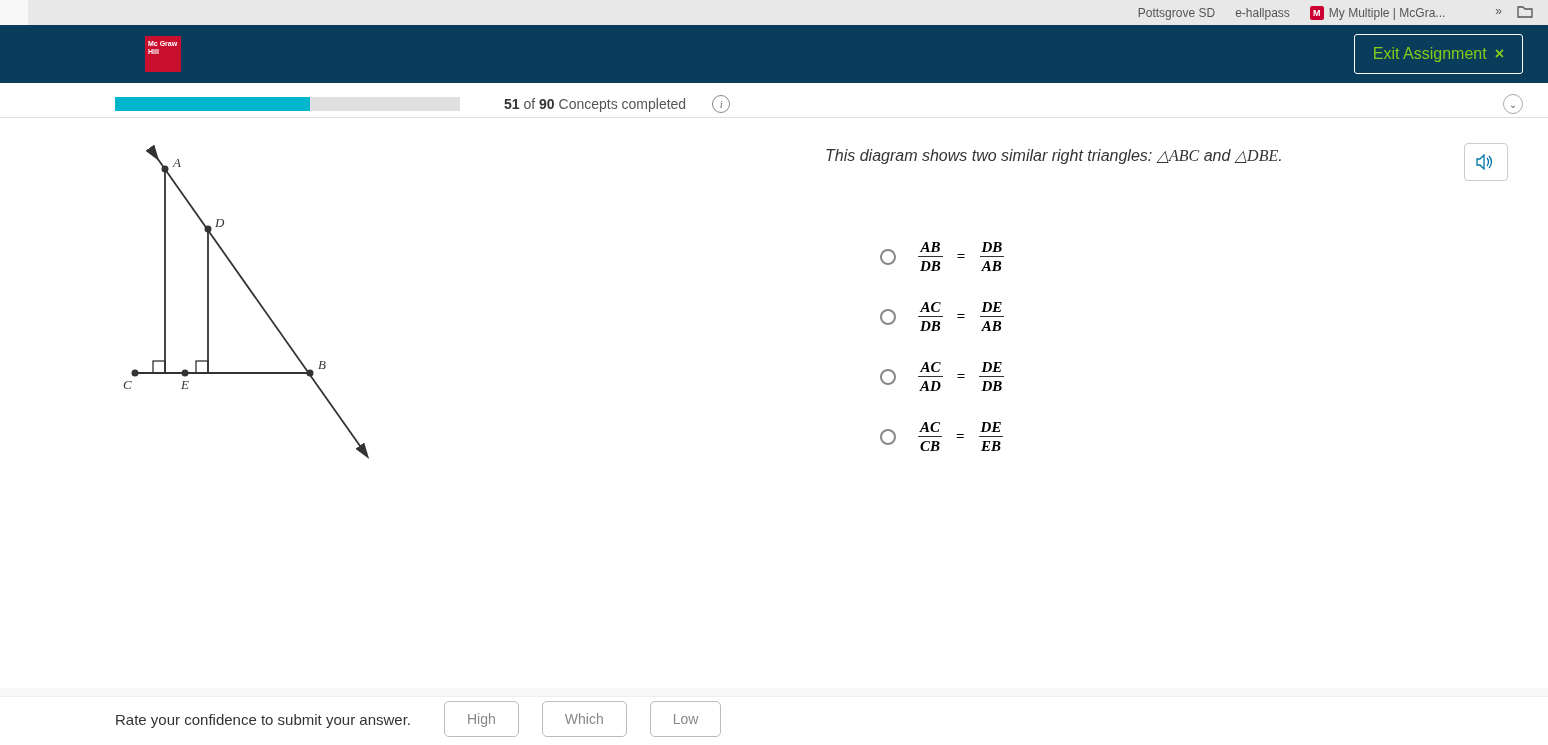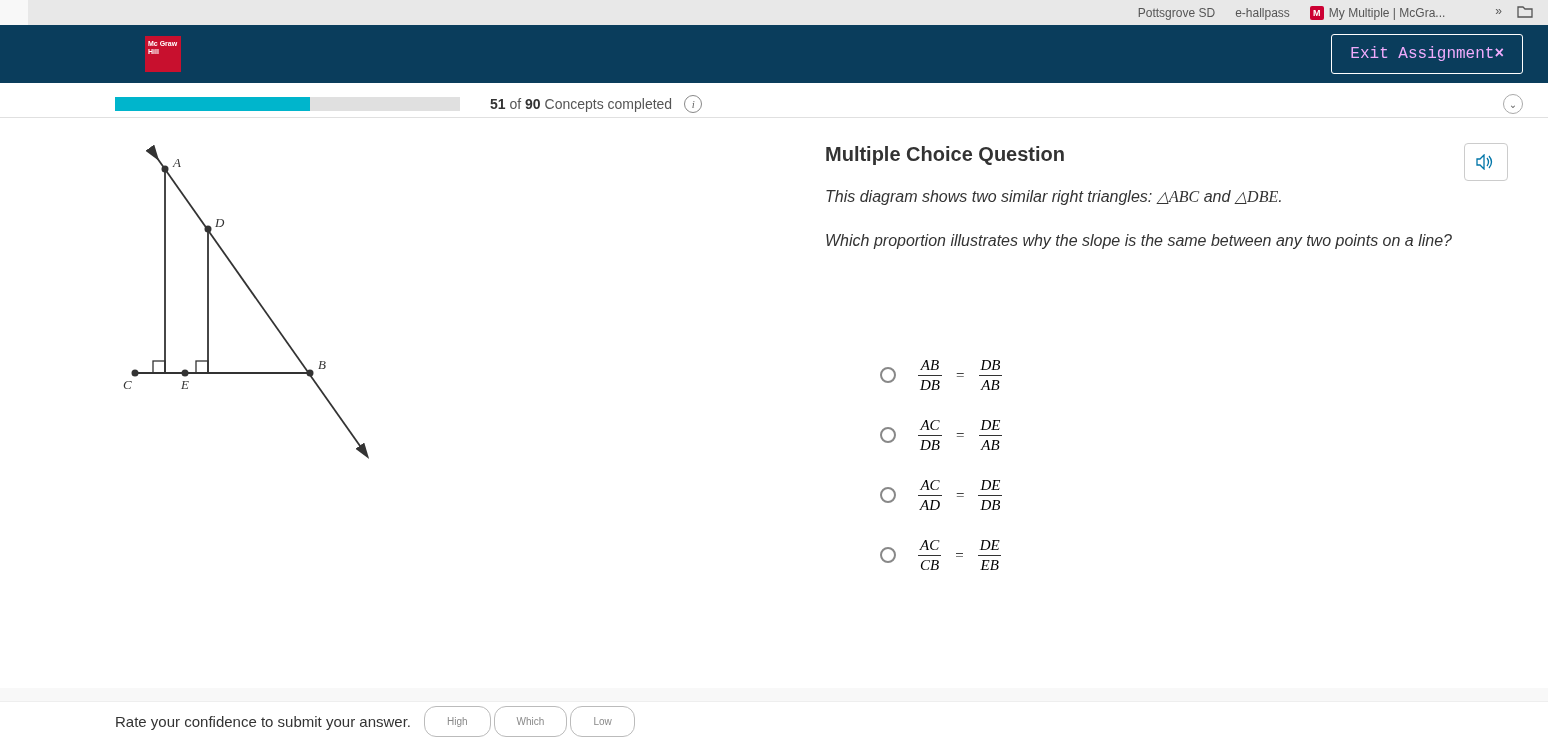--- a/index.html
+++ b/index.html
@@ -47,40 +47,41 @@
       height: 36px;
       background: #c8102e;
       color: #fff;
       font-size: 7px;
       line-height: 1.1;
       padding: 4px 3px;
       font-weight: bold;
     }
     .exit-btn {
       border: 1px solid #fff;
-      color: #f0abfc;
+      color: #84cc16;
       background: transparent;
       padding: 10px 18px;
       font-size: 16px;
       display: flex;
       align-items: center;
+      gap: 8px;
       border-radius: 3px;
-      font-family: Liberation Mono, monospace;
     }
     .exit-btn .x { font-weight: bold; }
     
     
     .progress-row {
       height: 35px;
       background: #fff;
       display: flex;
       align-items: center;
       padding: 8px 0 0 115px;
       border-bottom: 1px solid #e0e0e0;
       position: relative;
+      gap: 14px;
     }
     .progress-bar {
       width: 345px;
       height: 14px;
       background: #e0e0e0;
       position: relative;
     }
     .progress-fill {
       height: 100%;
       background: #00b5cc;
@@ -162,22 +163,23 @@
     .q-text {
       font-size: 16px;
       color: #333;
       line-height: 1.6;
       margin-bottom: 18px;
       font-style: italic;
     }
     .tri { font-family: serif; }
     
     .options {
-      margin-top: 104px;
+      margin-top: 70px;
       margin-left: 55px;
+      font-weight: bold;
     }
     .option {
       display: flex;
       align-items: center;
       gap: 22px;
       margin-bottom: 24px;
     }
     .radio {
       width: 16px; height: 16px;
       border: 2px solid #888;
@@ -204,36 +206,36 @@
     
     
     .confidence {
       position: absolute;
       bottom: 0;
       left: 0;
       right: 0;
       padding: 4px 0 8px 115px;
       display: flex;
       align-items: center;
-      gap: 3px;
+      gap: 23px;
       background: #fff;
       border-top: 1px solid #eee;
     }
     .conf-label {
       font-size: 15px;
       color: #333;
       margin-right: 10px;
     }
     .conf-btn {
       border: 1px solid #bbb;
       background: #fff;
       color: #888;
       padding: 9px 22px;
-      font-size: 10px;
-      border-radius: 12px;
+      font-size: 14px;
+      border-radius: 5px;
     }
   </style>
 </head>
 <body>
 
 <div class="browser-bar">
   <div class="tab-item">
     <span>Pottsgrove SD</span>
   </div>
   <div class="tab-item">
@@ -301,32 +303,30 @@
 
       <text class="pt-label" x="58" y="24">A</text>
       <text class="pt-label" x="100" y="84">D</text>
       <text class="pt-label" x="203" y="226">B</text>
       <text class="pt-label" x="8" y="246">C</text>
       <text class="pt-label" x="66" y="246">E</text>
     </svg>
   </div>
 
   <div class="question">
-    <div class="q-title">Multiple Choice Question</div>
     <button class="audio-btn">
       <svg width="20" height="16" viewBox="0 0 20 16">
         <path d="M1 5 h3 l4 -4 v14 l-4 -4 h-3 z" fill="none" stroke="#0075a8" stroke-width="1.3"></path>
         <path d="M11 4 q3 4 0 8" fill="none" stroke="#0075a8" stroke-width="1.3"></path>
         <path d="M13 2 q5 6 0 12" fill="none" stroke="#0075a8" stroke-width="1.3"></path>
       </svg>
     </button>
     <div class="q-text">
       <span>This diagram shows two similar right triangles: </span><span class="tri">△ABC</span><span> and </span><span class="tri">△DBE</span><span>.</span>
     </div>
-    <div class="q-text">Which proportion illustrates why the slope is the same between any two points on a line?</div>
 
     <div class="options">
       <div class="option">
         <div class="radio"></div>
         <div class="frac-eq">
           <span class="frac">
               <span class="num">AB</span>
               <span class="den">DB</span>
             </span>
           <span class="eq">=</span>

